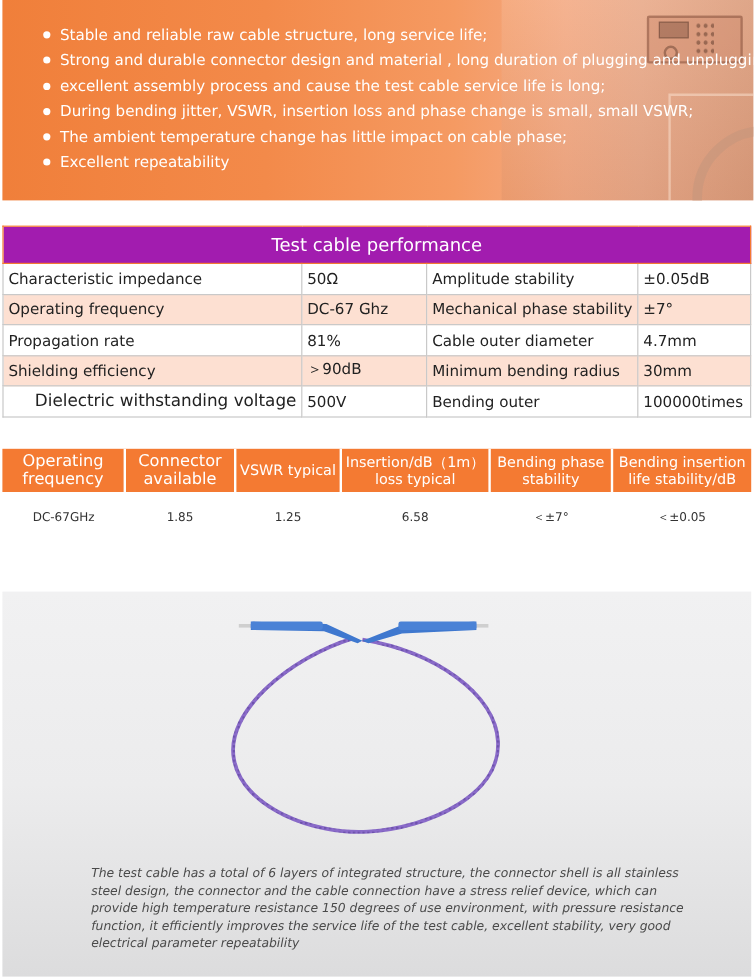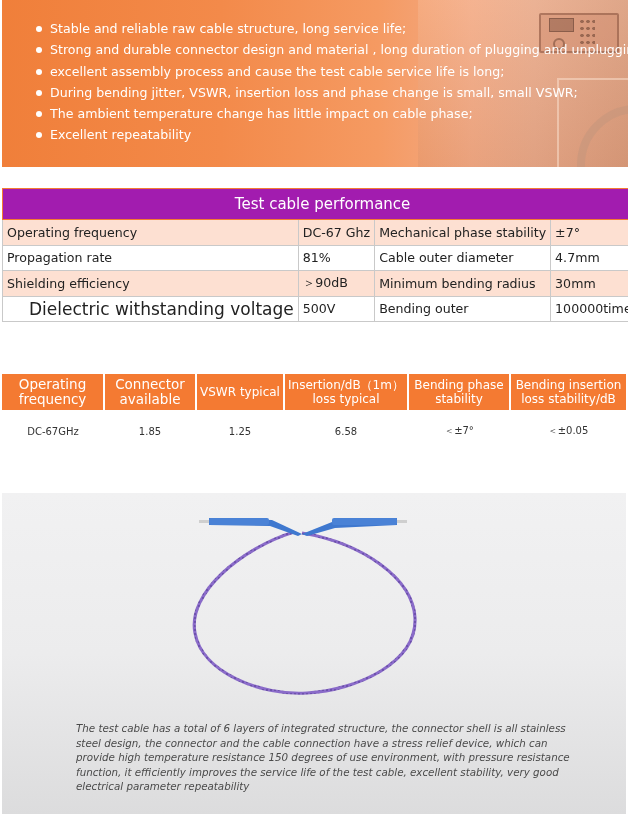--- a/index.html
+++ b/index.html
@@ -56,21 +56,21 @@
   .perf {
     position: absolute; left: 2px; top: 188px; width: 624px;
     border-collapse: collapse; font-size: 12.6px; color: #222;
   }
   .perf .title {
     background: #a21caf; color: #fff; font-size: 15px; height: 31px; text-align: center;
     border: 1px solid #f47a32;
   }
   .perf td { border: 1px solid #c9c9c9; height: 25.5px; padding: 0 4px; white-space: nowrap; }
   .perf tr.alt td { background: #fde0d2; }
-  .perf td.small { font-size: 17px; padding-left: 26px; }
+  .perf td.small { font-size: 14px; padding-left: 26px; }
   .perf col.c1 { width: 182px; }
   .perf col.c2 { width: 168px; }
   .perf col.c3 { width: 176px; }
   .perf col.c4 { width: 98px; }
 
   
   .spec {
     position: absolute; left: 2px; top: 374px; width: 624px; border-collapse: collapse;
   }
   .spec th {
@@ -119,20 +119,26 @@
   <colgroup>
       <col class="c1">
       <col class="c2">
       <col class="c3">
       <col class="c4">
     </colgroup>
   <tbody>
       <tr>
     <td class="title" colspan="4">Test cable performance</td>
   </tr>
+  <tr>
+    <td>Characteristic impedance</td>
+    <td>50Ω</td>
+    <td>Amplitude stability</td>
+    <td>±0.05dB</td>
+  </tr>
   <tr class="alt">
     <td>Operating frequency</td>
     <td>DC-67 Ghz</td>
     <td>Mechanical phase stability</td>
     <td>±7°</td>
   </tr>
   <tr>
     <td>Propagation rate</td>
     <td>81%</td>
     <td>Cable outer diameter</td>
@@ -178,21 +184,21 @@
     <th class="med">
       <div>Insertion/dB（1m）</div>
       <div>loss typical</div>
     </th>
     <th class="med">
       <div>Bending phase</div>
       <div>stability</div>
     </th>
     <th class="med">
       <div>Bending insertion</div>
-      <div>loss stability/dB</div>
+      <div>life stability/dB</div>
     </th>
   </tr>
   <tr>
     <td>DC-67GHz</td>
     <td>1.85</td>
     <td>1.25</td>
     <td>6.58</td>
     <td>＜±7°</td>
     <td>＜±0.05</td>
   </tr>

